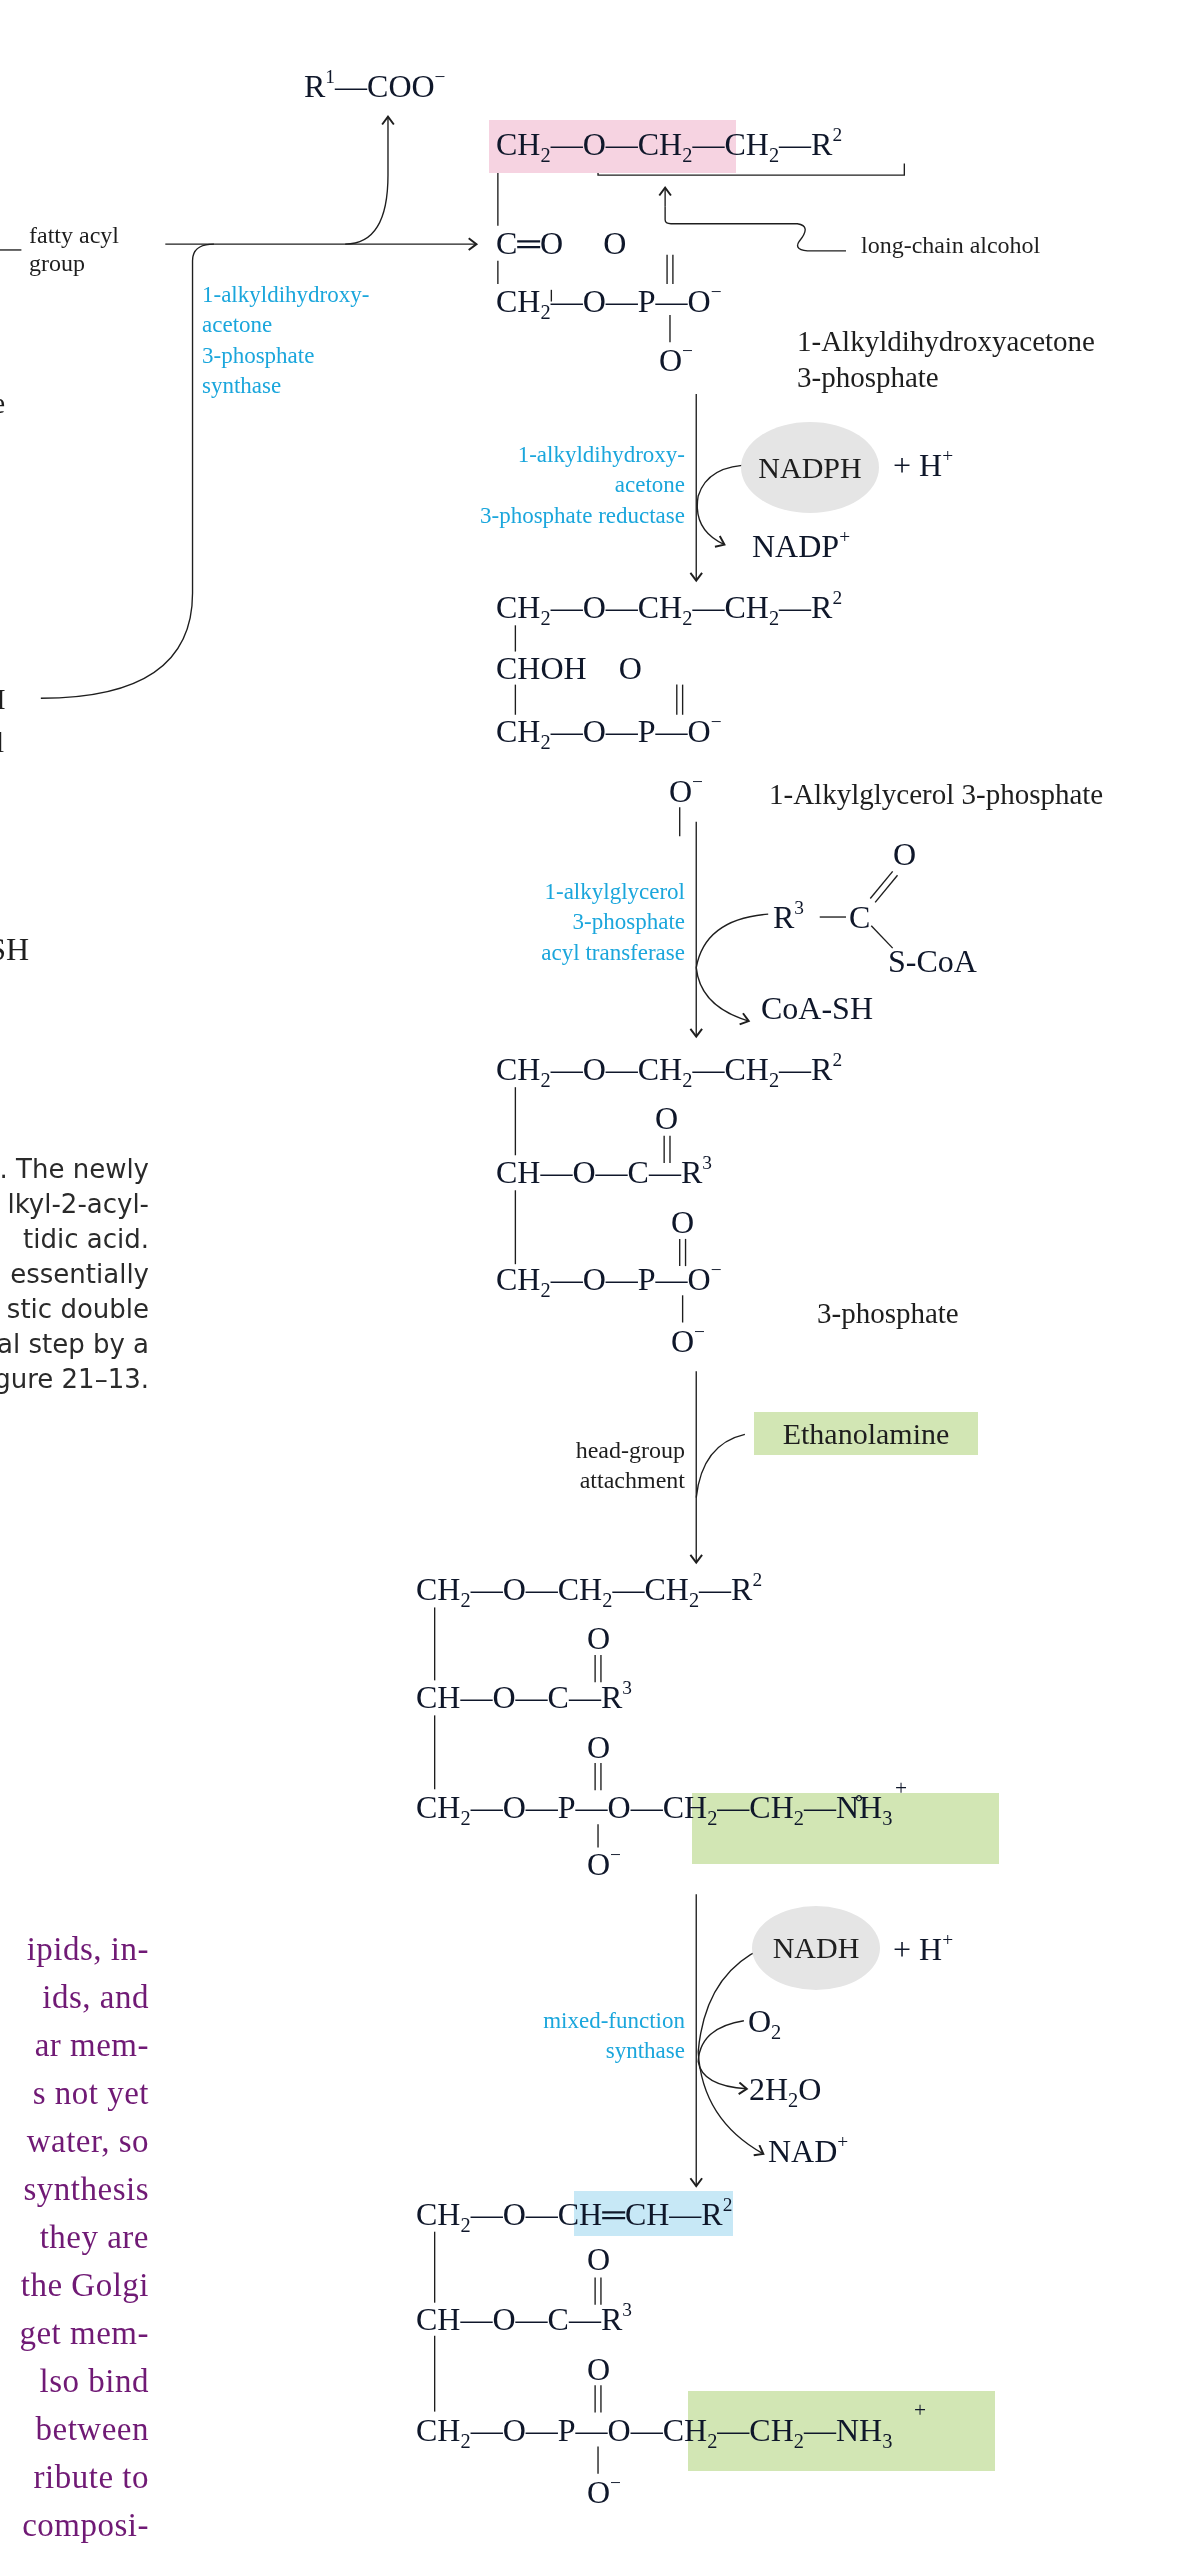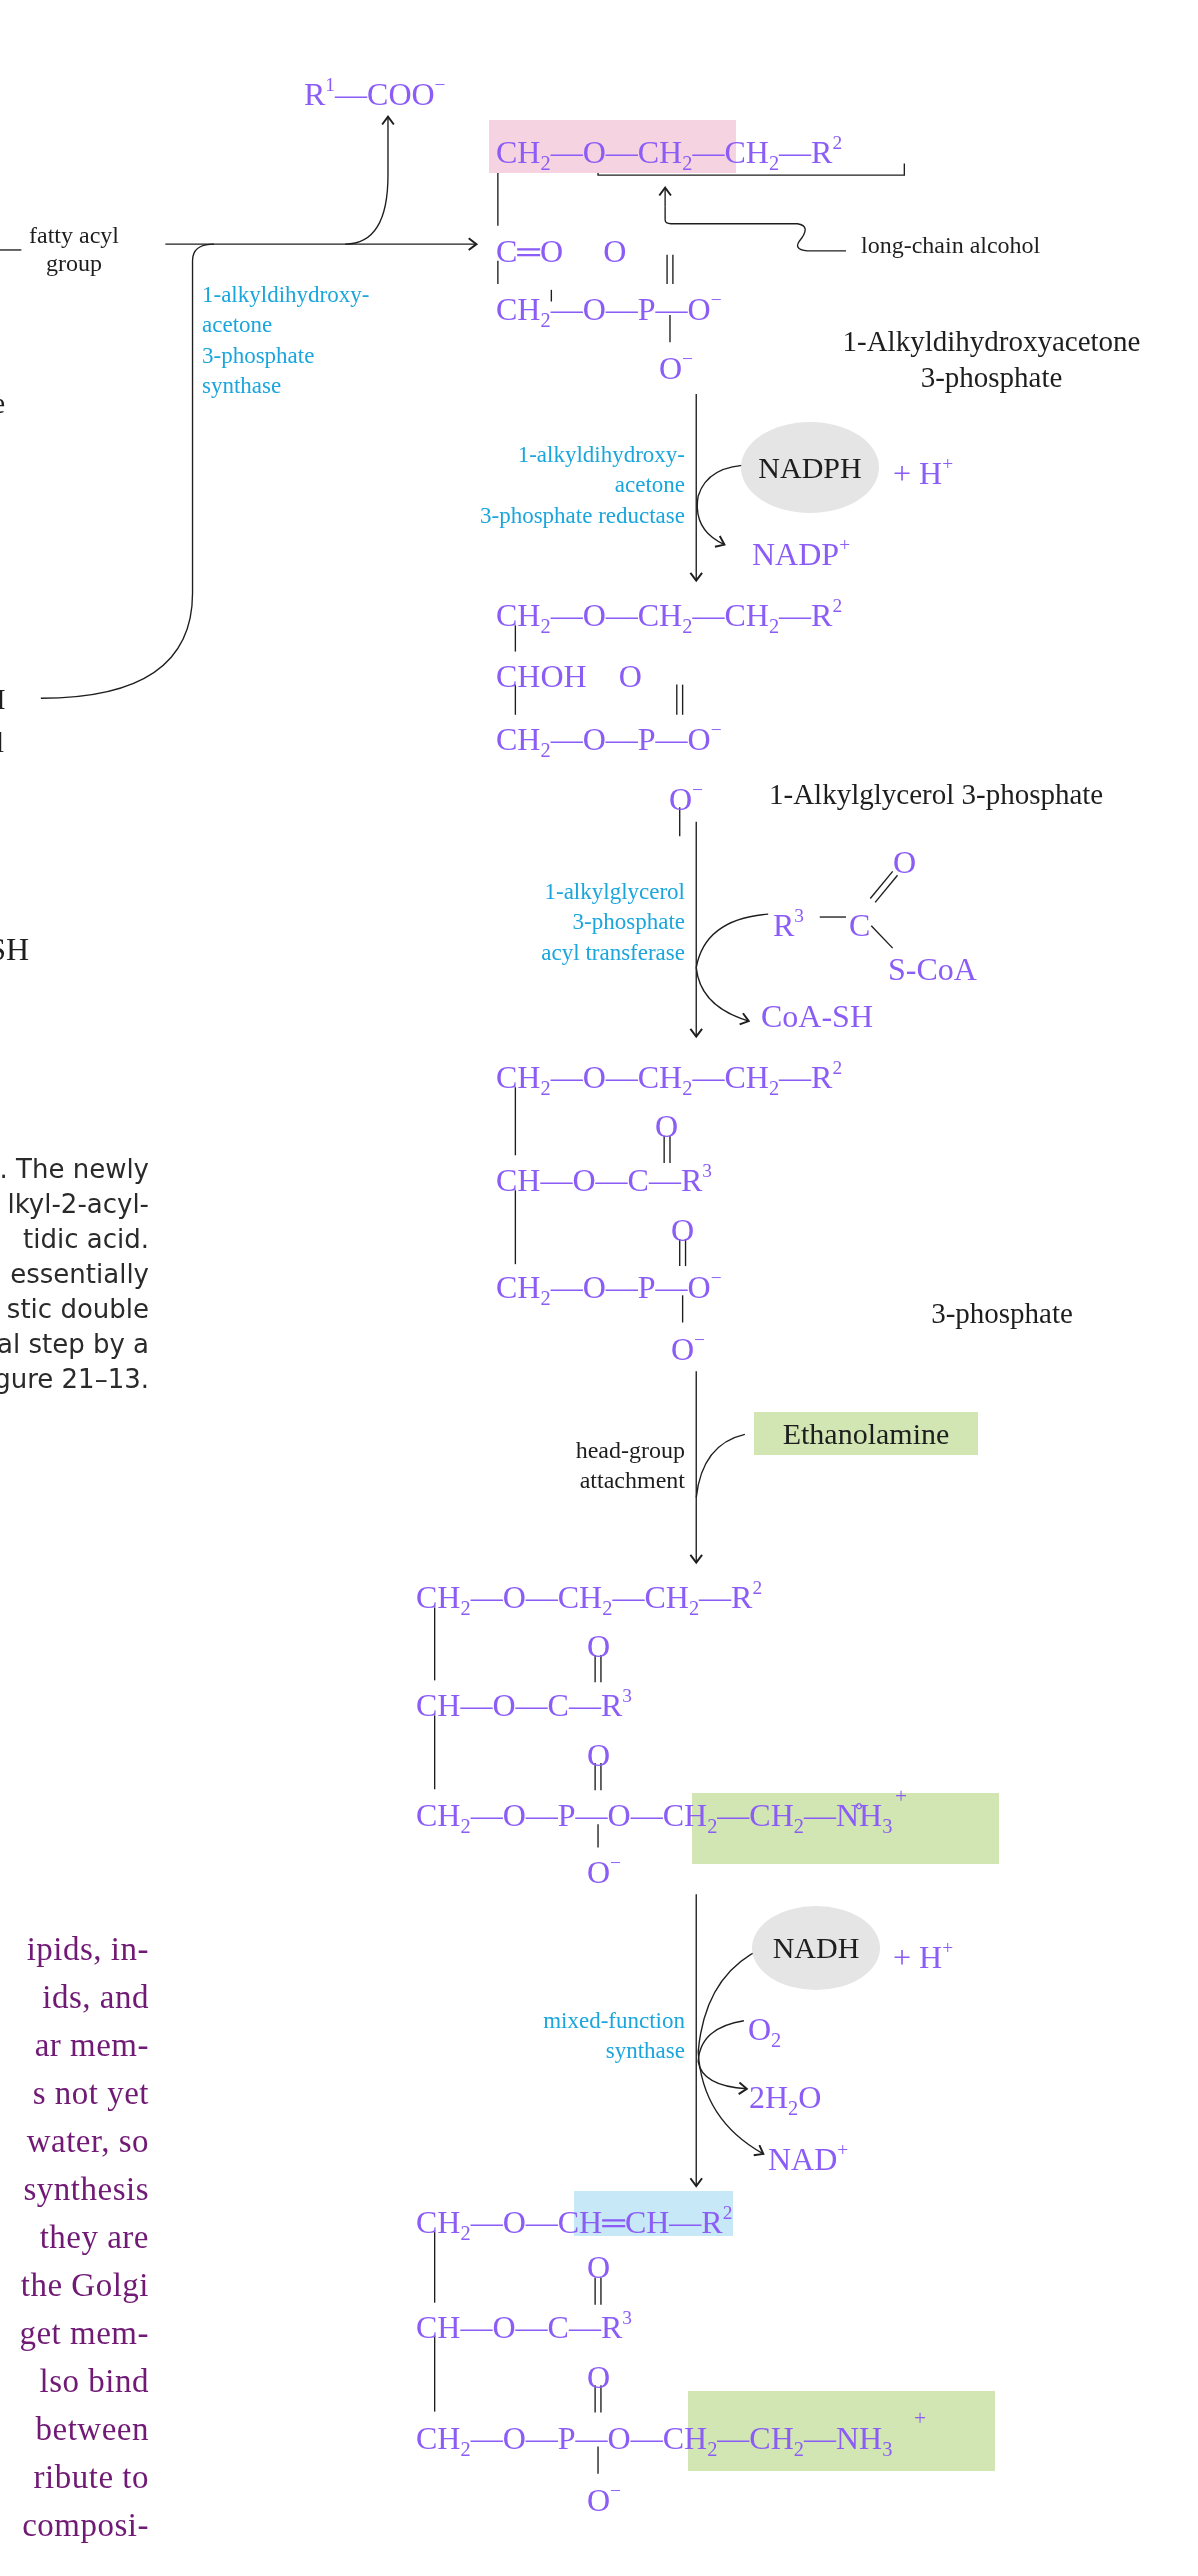--- a/index.html
+++ b/index.html
@@ -1,21 +1,21 @@
 <!DOCTYPE html>
 <html><head>
 <meta charset="utf-8">
 <style>
   html, body { margin:0; padding:0; background:#ffffff; }
   body { width:1198px; height:2576px; position:relative; overflow:hidden; font-family:"DejaVu Serif","Liberation Serif",serif; color:#1e1e1e; }
   .abs { position:absolute; white-space:nowrap; }
-  .chem { font-family:"Liberation Serif","DejaVu Serif",serif; font-size:32px; line-height:1; color:#8b5cf6;margin-top:8px; }
+  .chem { font-family:"Liberation Serif","DejaVu Serif",serif; font-size:32px; line-height:1; color:#0f172a; }
   .chem sub { font-size:20.4px; vertical-align:-6.8px; line-height:0; }
   .chem sup { font-size:19.4px; vertical-align:13.6px; line-height:0; }
-  .label { font-family:"Liberation Serif","DejaVu Serif",serif; font-size:29px; line-height:1.25; color:#1e1e1e; text-align:center; }
+  .label { font-family:"Liberation Serif","DejaVu Serif",serif; font-size:29px; line-height:1.25; color:#1e1e1e; }
   .enzyme { font-family:"Liberation Serif","DejaVu Serif",serif; font-size:23px; line-height:1.32; color:#1aa6dc; text-align:right; }
   .enzyme-left { text-align:left; }
   .note { font-family:"Liberation Serif","DejaVu Serif",serif; font-size:23px; line-height:1.25; color:#1e1e1e; }
   .caption { font-family:"DejaVu Sans","Liberation Sans",sans-serif; font-size:26px; line-height:35px; color:#2a2a2a; text-align:right; }
   .body-text { font-family:Liberation Serif, serif; font-size:33px; line-height:48px; color:#701a75; text-align:right; letter-spacing:0.5px; }
   .hl-pink { background:#f6d3e1; }
   .hl-green { background:#d2e6b4; }
   .hl-blue { background:#c7e8f6; }
   .cofactor { position:absolute; background:#e5e5e5; border-radius:50%; display:flex; align-items:center; justify-content:center; font-family:"Liberation Serif","DejaVu Serif",serif; font-size:30px; color:#1e1e1e; }
   .box { position:absolute; display:flex; align-items:center; justify-content:center; font-family:"Liberation Serif","DejaVu Serif",serif; font-size:30px; color:#1e1e1e; }

